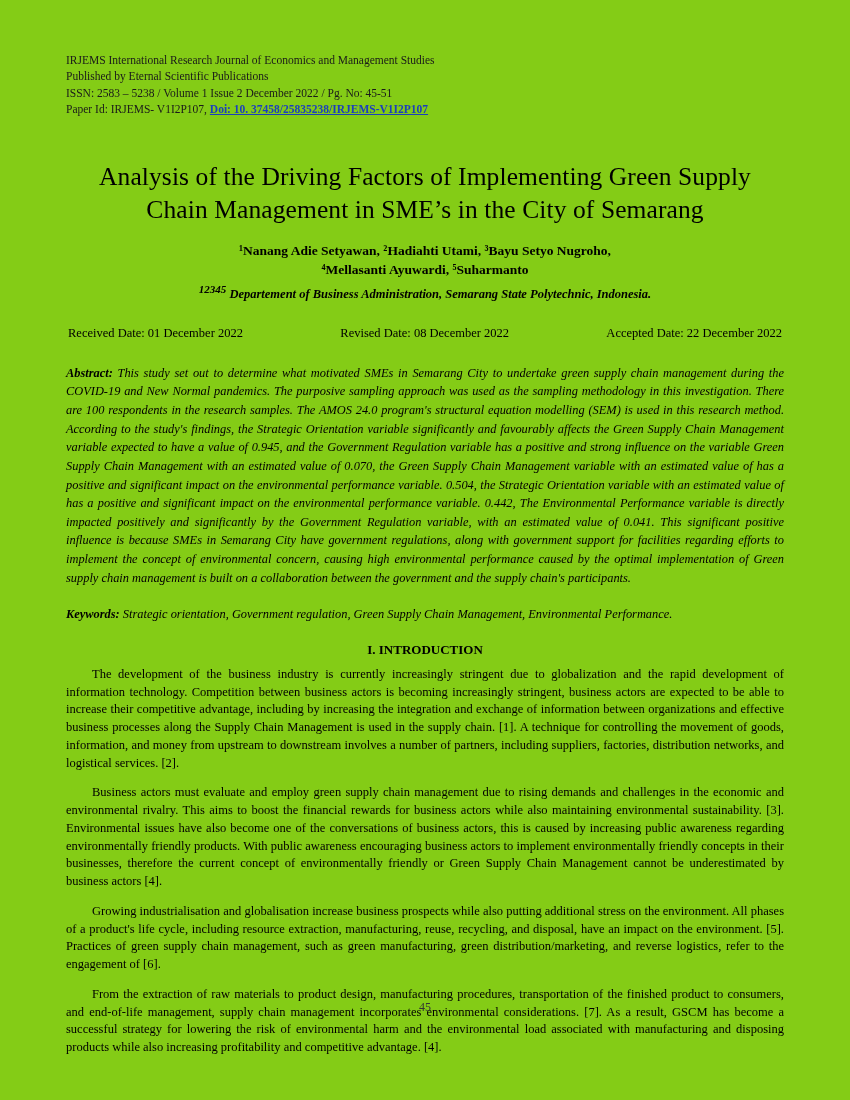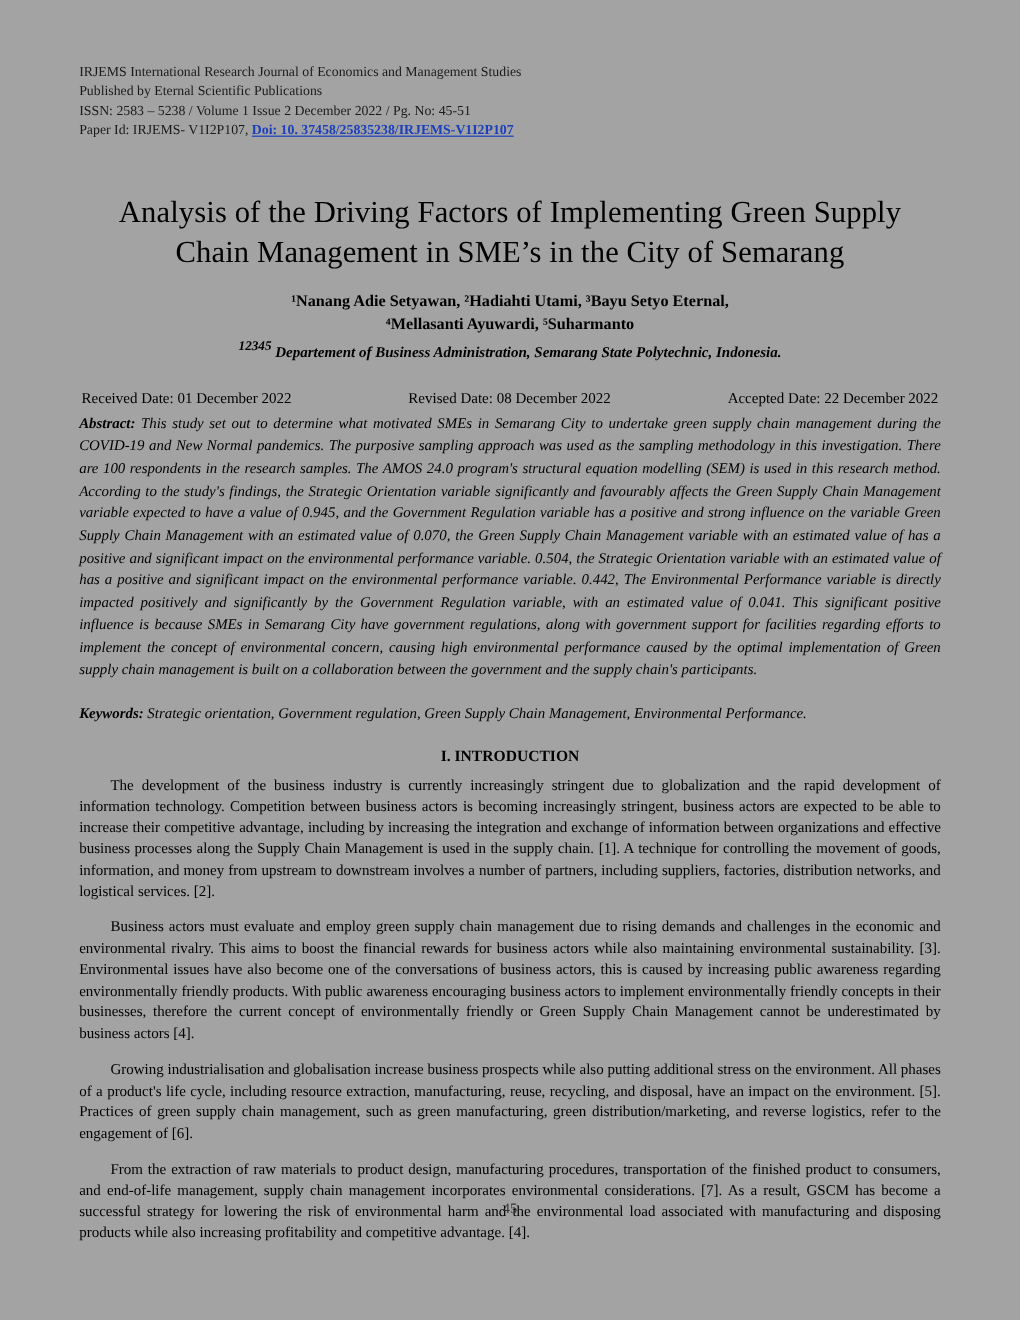--- a/index.html
+++ b/index.html
@@ -13,21 +13,21 @@
     font-family: "Liberation Serif", "DejaVu Serif", serif;
     color: #000000;
     position: relative;
   }
   .page {
     width: 850px;
     height: 1100px;
     box-sizing: border-box;
     padding: 52px 66px 36px 66px;
     position: relative;
-    background: #a3a3a3;
+    background: #84cc16;
   }
   .masthead {
     font-size: 11.5px;
     line-height: 1.42;
     color: #1a1a1a;
     margin-bottom: 6px;
   }
   .masthead div { white-space: nowrap; }
   .doi-link {
     color: #1b3fbd;
@@ -58,21 +58,21 @@
     font-weight: bold;
     margin-top: 3px;
     margin-bottom: 20px;
   }
   .affiliation sup { font-size: 11px; vertical-align: super; font-style: italic; }
   .dates {
     display: flex;
     justify-content: space-between;
     font-size: 12.5px;
     margin-top: 24px;
-    margin-bottom: 4px;
+    margin-bottom: 23px;
     padding: 0 2px;
   }
   .abstract {
     font-size: 12.4px;
     line-height: 1.5;
     text-align: justify;
     font-style: italic;
     margin-bottom: 18px;
   }
   .abstract .lead { font-weight: bold; }
@@ -117,21 +117,21 @@
     <div>Published by Eternal Scientific Publications</div>
     <div>ISSN: 2583 – 5238 / Volume 1 Issue 2 December 2022 / Pg. No: 45-51</div>
     <div>
       <span class="paper-id-prefix">Paper Id: IRJEMS- V1I2P107, </span><a class="doi-link" href="#">Doi: 10. 37458/25835238/IRJEMS-V1I2P107</a>
     </div>
   </div>
 
   <h1 class="title">Analysis of the Driving Factors of Implementing Green Supply Chain Management in SME’s in the City of Semarang</h1>
 
   <div class="authors">
-    <div>¹Nanang Adie Setyawan, ²Hadiahti Utami, ³Bayu Setyo Eternal,</div>
+    <div>¹Nanang Adie Setyawan, ²Hadiahti Utami, ³Bayu Setyo Nugroho,</div>
     <div>⁴Mellasanti Ayuwardi, ⁵Suharmanto</div>
   </div>
 
   <div class="affiliation">
     <sup>12345</sup><span> Departement of Business Administration, Semarang State Polytechnic, Indonesia.</span>
   </div>
 
   <div class="dates">
     <span>Received Date: 01 December 2022</span>
     <span>Revised Date: 08 December 2022</span>

